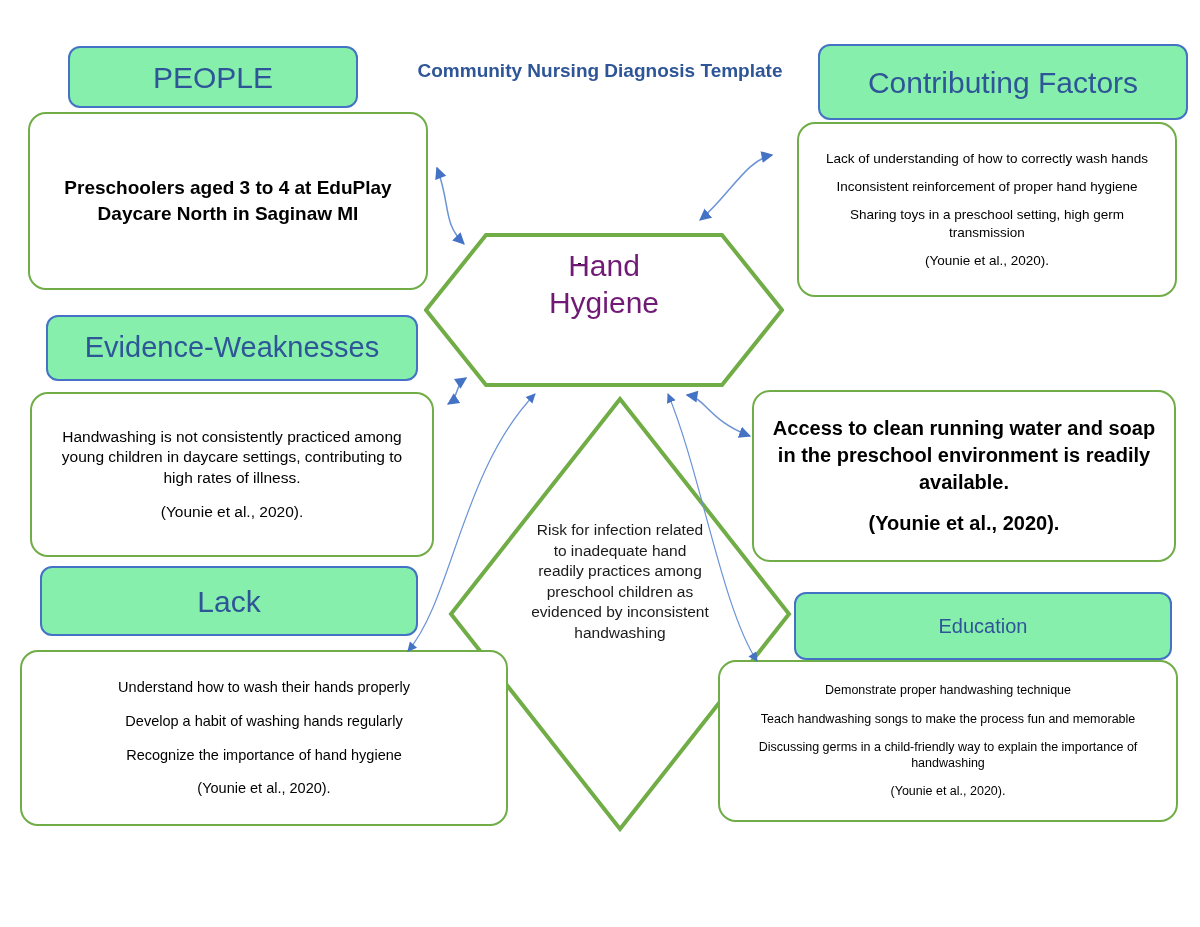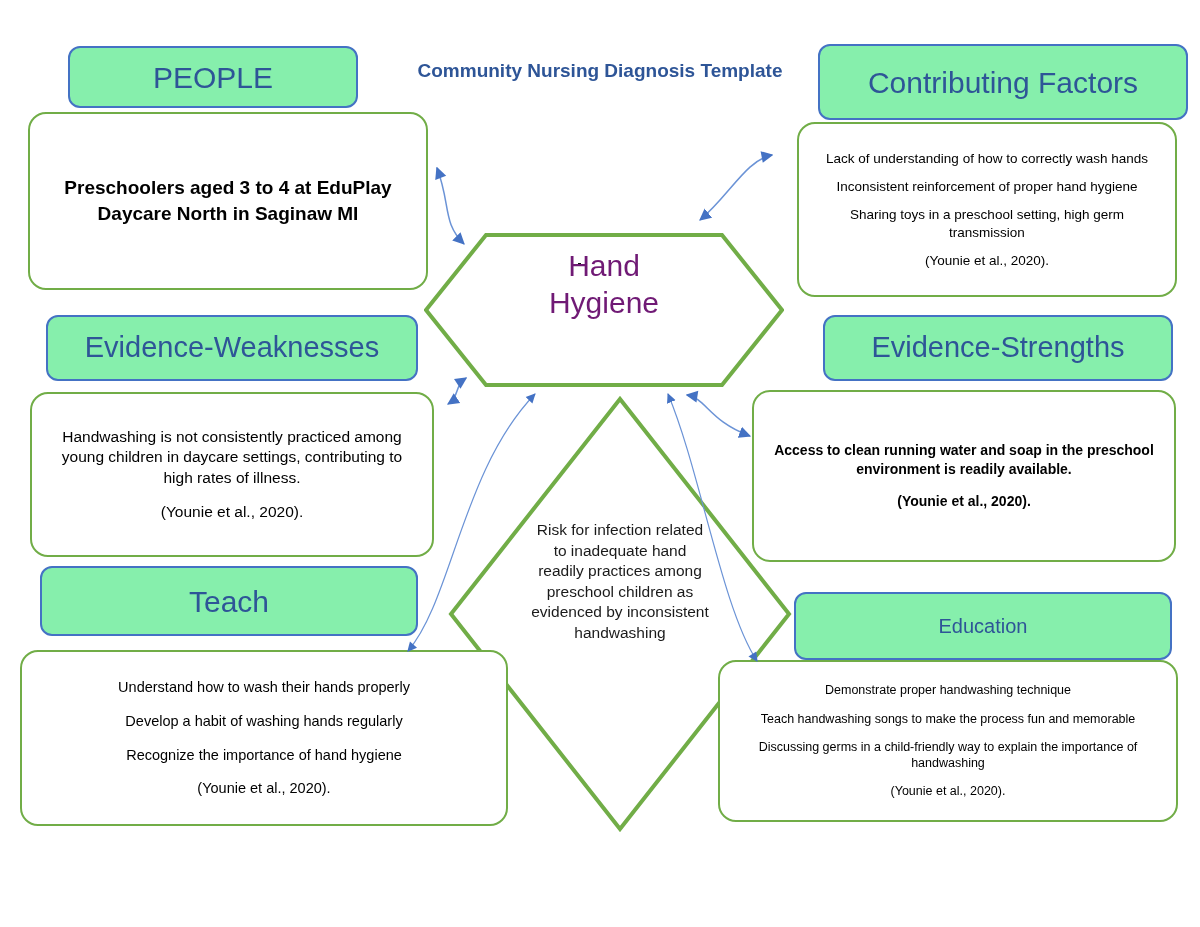--- a/index.html
+++ b/index.html
@@ -65,21 +65,21 @@
   #contrib-card p  { font-size: 13.5px; line-height: 1.28; margin-bottom: 11px; }
   #contrib-card p:last-child { margin-bottom: 0; }
 
   #weak-hdr        { left: 46px;  top: 315px; width: 372px; height: 66px;  font-size: 29px; }
   #weak-card       { left: 30px;  top: 392px; width: 404px; height: 165px; padding: 8px 16px; }
   #weak-card p     { font-size: 15.5px; line-height: 1.32; margin-bottom: 14px; }
   #weak-card p:last-child { margin-bottom: 0; }
 
   #strength-hdr    { left: 823px; top: 315px; width: 350px; height: 66px;  font-size: 29px; }
   #strength-card   { left: 752px; top: 390px; width: 424px; height: 172px; padding: 8px 16px; }
-  #strength-card p { font-size: 14px; line-height: 1.34; font-weight: bold; margin-bottom: 14px; }
+  #strength-card p { font-size: 20px; line-height: 1.34; font-weight: bold; margin-bottom: 14px; }
   #strength-card p:last-child { margin-bottom: 0; }
 
   #goals-hdr       { left: 40px;  top: 566px; width: 378px; height: 70px;  font-size: 30px; }
   #goals-card      { left: 20px;  top: 650px; width: 488px; height: 176px; padding: 8px 14px; }
   #goals-card p    { font-size: 14.5px; line-height: 1.3; margin-bottom: 15px; }
   #goals-card p:last-child { margin-bottom: 0; }
 
   #edu-hdr         { left: 794px; top: 592px; width: 378px; height: 68px;  font-size: 20px; }
   #edu-card        { left: 718px; top: 660px; width: 460px; height: 162px; padding: 8px 12px; }
   #edu-card p      { font-size: 12.5px; line-height: 1.3; margin-bottom: 12px; }
@@ -218,27 +218,26 @@
     <p>Sharing toys in a preschool setting, high germ transmission</p>
     <p>(Younie et al., 2020).</p>
   </div>
 
   <div class="hdr" id="weak-hdr">Evidence-Weaknesses</div>
   <div class="card" id="weak-card">
     <p>Handwashing is not consistently practiced among young children in daycare settings, contributing to high rates of illness.</p>
     <p>(Younie et al., 2020).</p>
   </div>
 
-  <div class="hdr" id="strength-hdr">Evidence-Strengths</div>
   <div class="card" id="strength-card">
     <p>Access to clean running water and soap in the preschool environment is readily available.</p>
     <p>(Younie et al., 2020).</p>
   </div>
 
-  <div class="hdr" id="goals-hdr">Teach</div>
+  <div class="hdr" id="goals-hdr">Lack</div>
   <div class="card" id="goals-card">
     <p>Understand how to wash their hands properly</p>
     <p>Develop a habit of washing hands regularly</p>
     <p>Recognize the importance of hand hygiene</p>
     <p>(Younie et al., 2020).</p>
   </div>
 
   <div class="hdr" id="edu-hdr">Education</div>
   <div class="card" id="edu-card">
     <p>Demonstrate proper handwashing technique</p>

